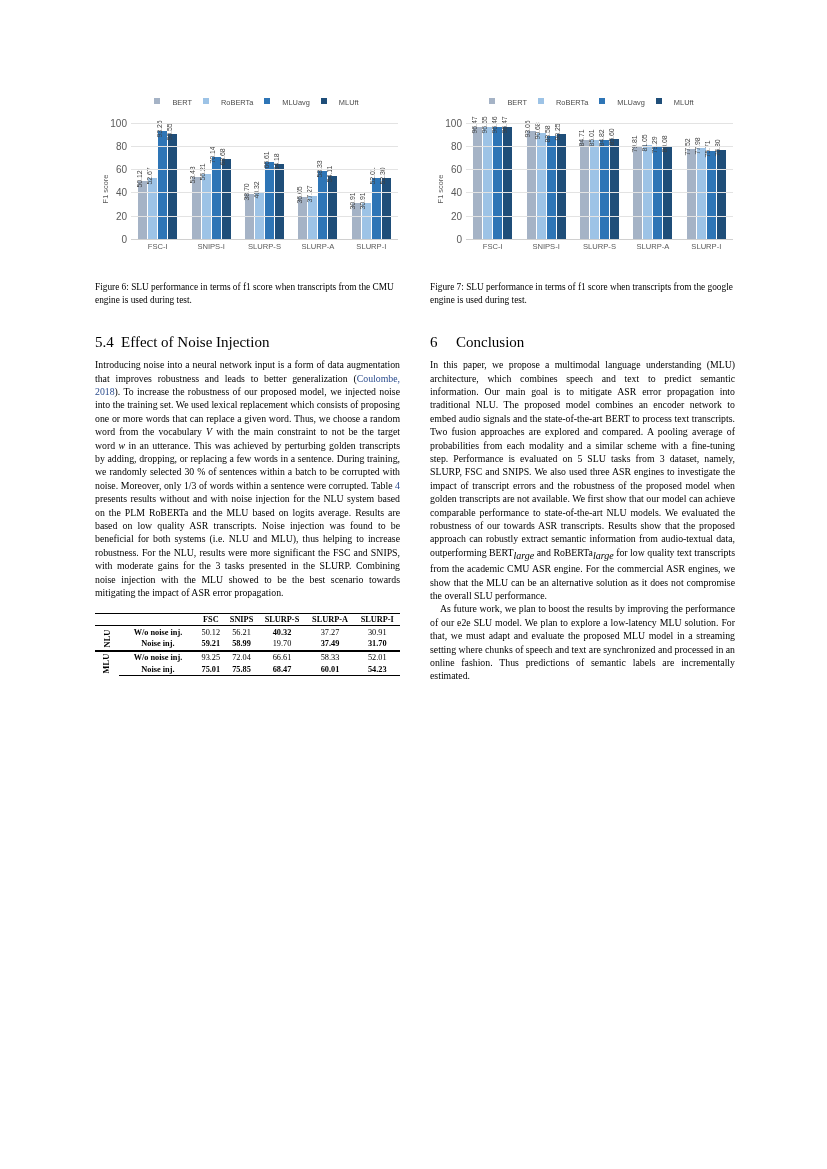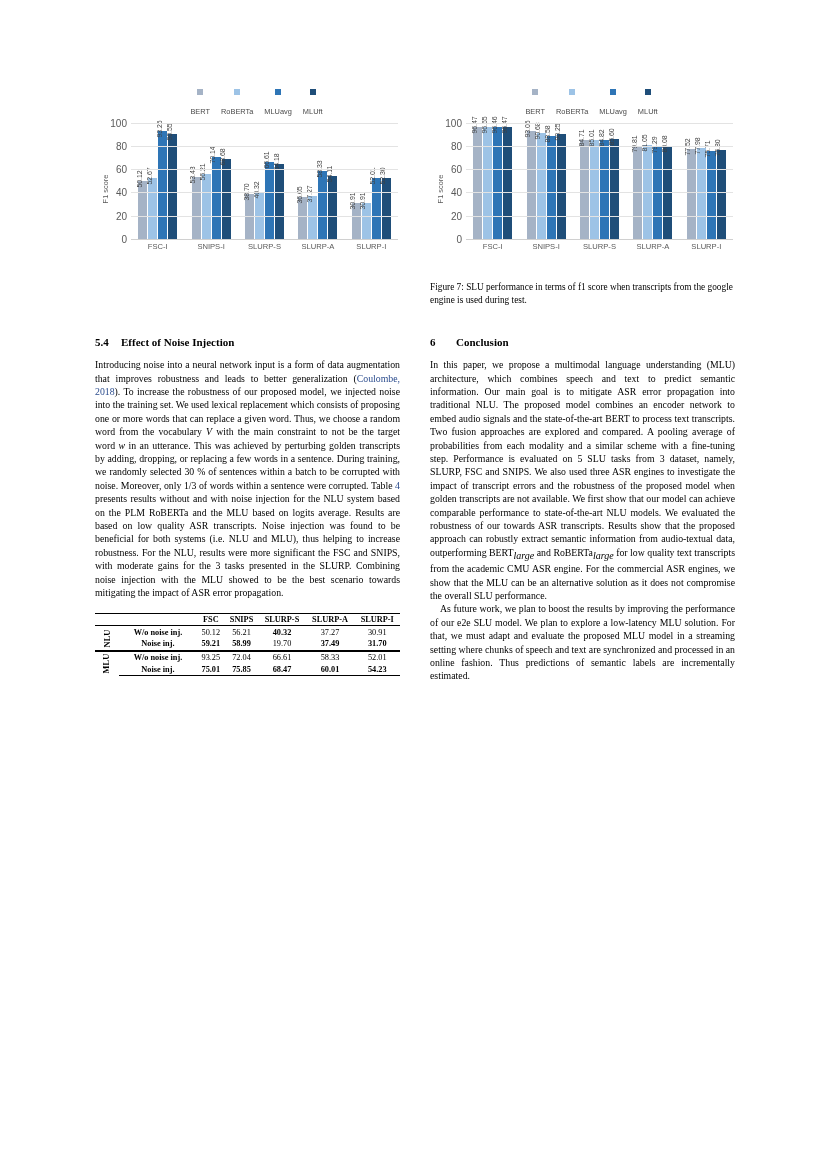--- a/index.html
+++ b/index.html
@@ -33,21 +33,21 @@
   .legend {
     display:flex;
     justify-content:center;
     align-items:center;
     gap:11px;
     height:14px;
     font-size:7.4px;
     color:#4a4a4a;
     margin-left:18px;
   }
-  .legend-item { display:flex; align-items:center; gap:12px; white-space:nowrap;flex-direction:column; }
+  .legend-item { display:flex; align-items:flex-start; gap:12px; white-space:nowrap; }
   .legend-swatch { width:6px; height:6px; display:inline-block; }
 
   .plot-wrap {
     position:absolute;
     left:0; top:16px;
     width:305px; height:156px;
   }
   .ylabel {
     position:absolute;
     left:-4px; top:50%;
@@ -127,22 +127,22 @@
   }
   .fig-caption {
     font-size:9.3px;
     line-height:12.6px;
     text-align:left;
     margin-top:14px;
   }
 
   
   h2.section {
-    font-size:11px;
-    font-weight:bold;
+    font-size:15px;
+    font-weight:normal;
     margin:0 0 9px 0;
     line-height:13px;
   }
   h2.section .num { display:inline-block; width:26px; }
   p.body {
     font-size:9.8px;
     line-height:13.4px;
     text-align:justify;
     margin:0 0 0 0;
     hyphens:auto;
@@ -317,20 +317,21 @@
               </div>
             <div class="xlabels" id="xlabels0">
                 <div class="xlabel">FSC-I</div>
                 <div class="xlabel">SNIPS-I</div>
                 <div class="xlabel">SLURP-S</div>
                 <div class="xlabel">SLURP-A</div>
                 <div class="xlabel">SLURP-I</div>
               </div>
           </div>
         </div>
+        <div class="fig-caption">Figure 6: SLU performance in terms of f1 score when transcripts from the CMU engine is used during test.</div>
       </div>
     </div>
 
     <div class="col">
       <div class="figure">
         <div class="chart-box">
           <div class="legend" id="legend1">
               <span class="legend-item">
                 <span class="legend-swatch" style="background: rgb(165, 179, 198);"></span>
                 <span>BERT</span>

